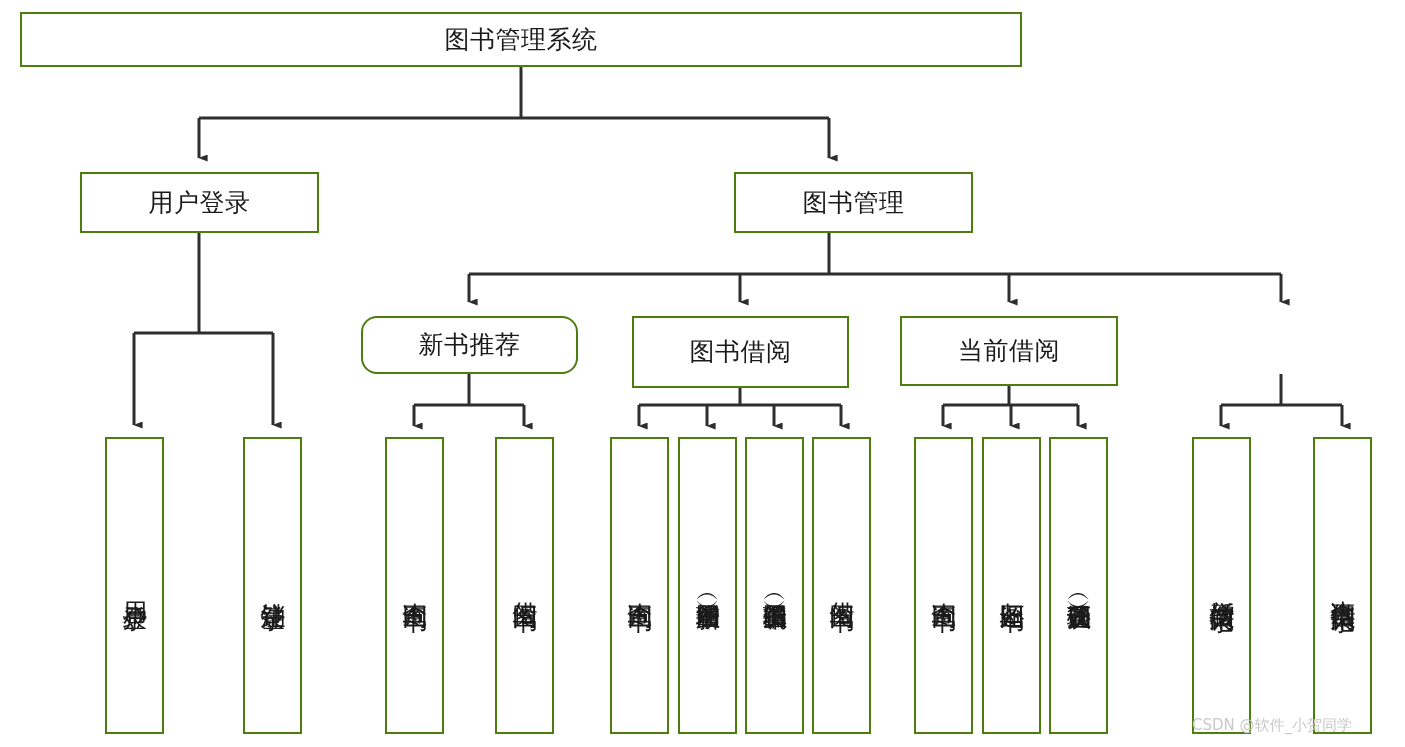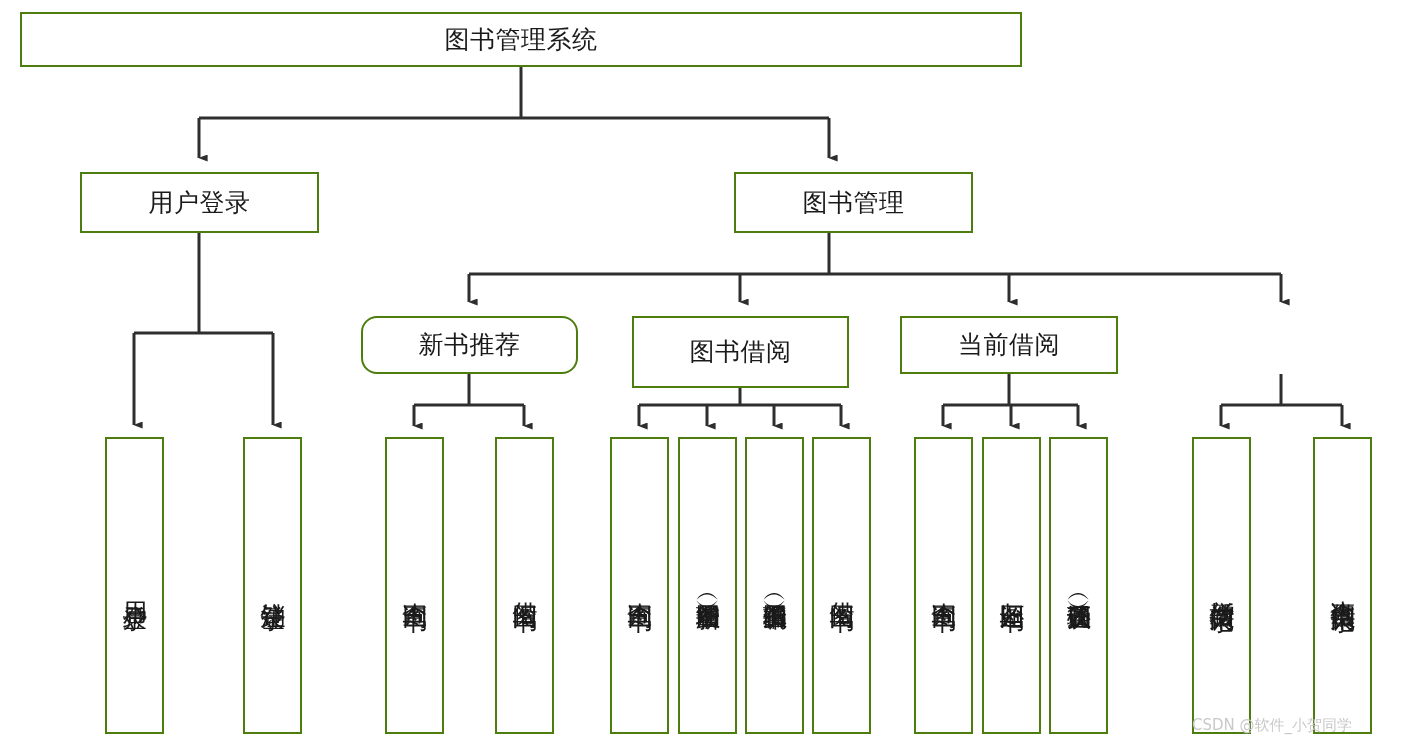--- a/index.html
+++ b/index.html
@@ -129,21 +129,21 @@
   <div class="node-box" style="left:722px; top:172px; width:239px; height:61px;margin-left:12px;">
     <span class="node-label-h">图书管理</span>
   </div>
 
   <div class="node-box" style="left:361px; top:316px; width:217px; height:58px;border-radius:16px;">
     <span class="node-label-h">新书推荐</span>
   </div>
   <div class="node-box" style="left:632px; top:316px; width:217px; height:72px;">
     <span class="node-label-h">图书借阅</span>
   </div>
-  <div class="node-box" style="left:900px; top:316px; width:218px; height:58px;">
+  <div class="node-box" style="left:900px; top:316px; width:218px; height:70px;">
     <span class="node-label-h">当前借阅</span>
   </div>
 
   <div class="node-box" style="left:105px; top:437px; width:59px; height:297px;">
     <span class="node-label-v">用户登录</span>
   </div>
   <div class="node-box" style="left:243px; top:437px; width:59px; height:297px;">
     <span class="node-label-v">注销登录</span>
   </div>
 

